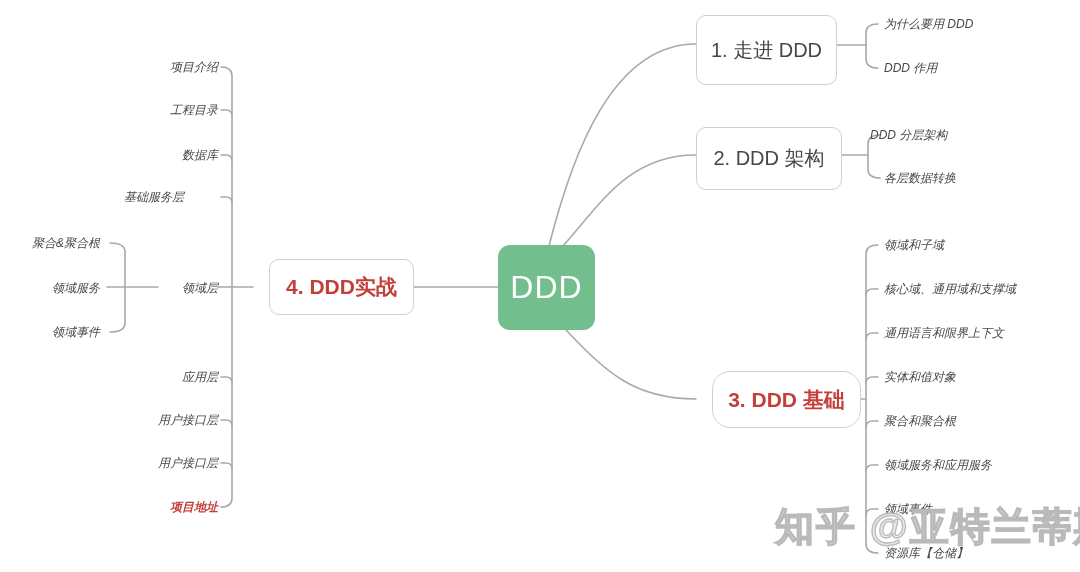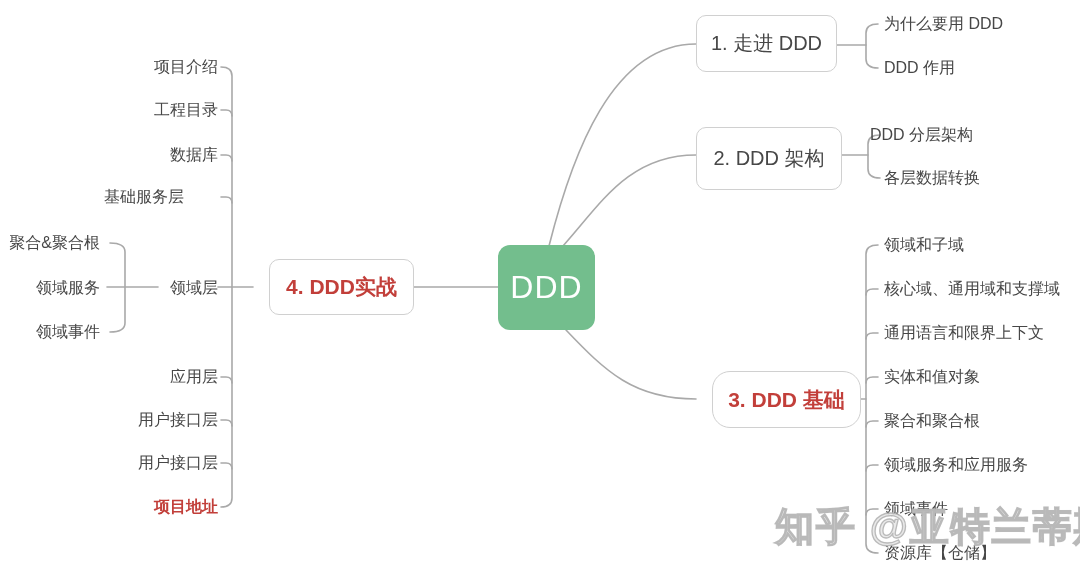--- a/index.html
+++ b/index.html
@@ -21,22 +21,22 @@
     position:absolute;display:flex;align-items:center;justify-content:center;
     background:#fff;border:1.5px solid var(--border);border-radius:10px;
     color:var(--text);font-size:20px;z-index:2;white-space:nowrap;
   }
   .node.root{
     background:var(--green);border:none;border-radius:12px;color:#fff;
     font-size:32px;letter-spacing:1px;
   }
   .node.red{color:var(--red);font-weight:700;font-size:21px;margin-left:16px;}
   .leaf{
-    position:absolute;font-size:16px;line-height:22px;color:var(--text);
-    white-space:nowrap;z-index:2;
+    position:absolute;font-size:12px;line-height:22px;color:var(--text);
+    white-space:nowrap;z-index:2;font-style:italic;
   }
   .leaf.r{text-align:left;}
   .leaf.l{text-align:right;}
   .leaf.red{color:var(--red);font-weight:700;}
   .watermark{
     position:absolute;left:775px;top:500px;z-index:3;
     font-size:39px;font-weight:700;letter-spacing:2px;white-space:nowrap;
     color:rgba(255,255,255,0.6);
     -webkit-text-stroke:1.3px rgba(172,172,172,0.8);
     text-shadow:0 0 1px rgba(185,185,185,0.8);
@@ -77,21 +77,21 @@
     <path d="M 232,383 Q 232,377 226,377 L 221,377"></path>
     <path d="M 232,426 Q 232,420 226,420 L 221,420"></path>
     <path d="M 232,469 Q 232,463 226,463 L 221,463"></path>
 
     <path d="M 107,287 L 158,287"></path>
     <path d="M 110,243 Q 125,243 125,252 L 125,323 Q 125,332 110,332"></path>
   </svg>
 
   <div class="node root" style="left:498px;top:245px;width:97px;height:85px;">DDD</div>
 
-  <div class="node" style="left:696px;top:15px;width:141px;height:57px;">1. 走进 DDD</div>
+  <div class="node" style="left:696px;top:15px;width:141px;height:70px;">1. 走进 DDD</div>
   <div class="node" style="left:696px;top:127px;width:146px;height:63px;">2. DDD 架构</div>
   <div class="node red" style="left:696px;top:371px;width:149px;height:57px;border-radius:18px;">3. DDD 基础</div>
   <div class="node red" style="left:253px;top:259px;width:145px;height:56px;">4. DDD实战</div>
 
   <div class="leaf r" style="left:884px;top:13px;">为什么要用 DDD</div>
   <div class="leaf r" style="left:884px;top:57px;">DDD 作用</div>
 
   <div class="leaf r" style="left:836px;top:124px;margin-left:34px;">DDD 分层架构</div>
   <div class="leaf r" style="left:884px;top:167px;">各层数据转换</div>
 

